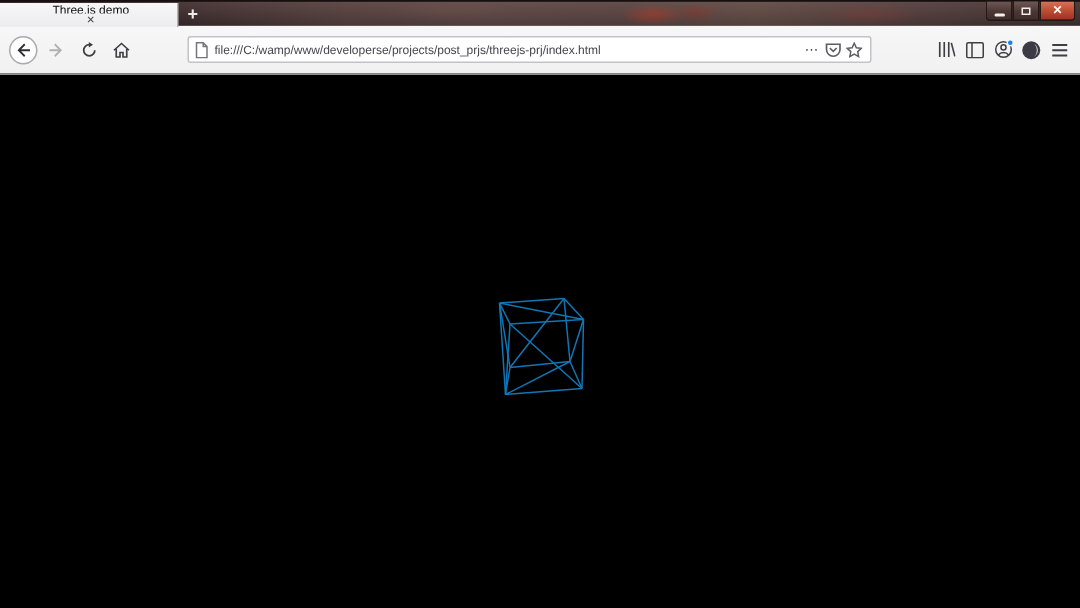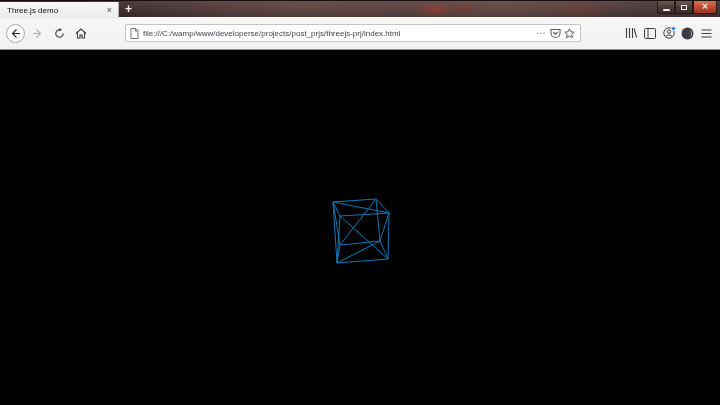--- a/index.html
+++ b/index.html
@@ -21,20 +21,21 @@
       radial-gradient(ellipse 60px 9px at 300px 40%, rgba(120,88,82,0.35), rgba(120,88,82,0) 75%),
       linear-gradient(90deg,#1f1716 0%,#2b2020 8%,#453434 20%,#5a4442 32%,#624b48 45%,#5e4846 58%,#675049 70%,#5a4543 80%,#4e3c3b 90%,#443434 100%);
     border-top:1px solid #170f0f;
   }
 
   .tab {
     position:absolute; left:0; top:1px; width:119px; height:16px;
     background:linear-gradient(#f7f7f8,#ececee);
     display:flex; align-items:center; padding:0 4px 0 7px;
     border-right:1px solid #b9b2b2;
+    flex-direction:column;
   }
   .tab-title { flex:1; font-size:8px; color:#0c0c0d; white-space:nowrap; overflow:hidden; }
   .tab-close { font-size:9px; color:#47474c; line-height:9px; padding:0 2px; }
 
   .newtab-btn {
     position:absolute; left:121px; top:1px; width:15px; height:16px;
     color:#f3ecec; font-size:12px; font-weight:bold; line-height:15px; text-align:center;
   }
 
   

